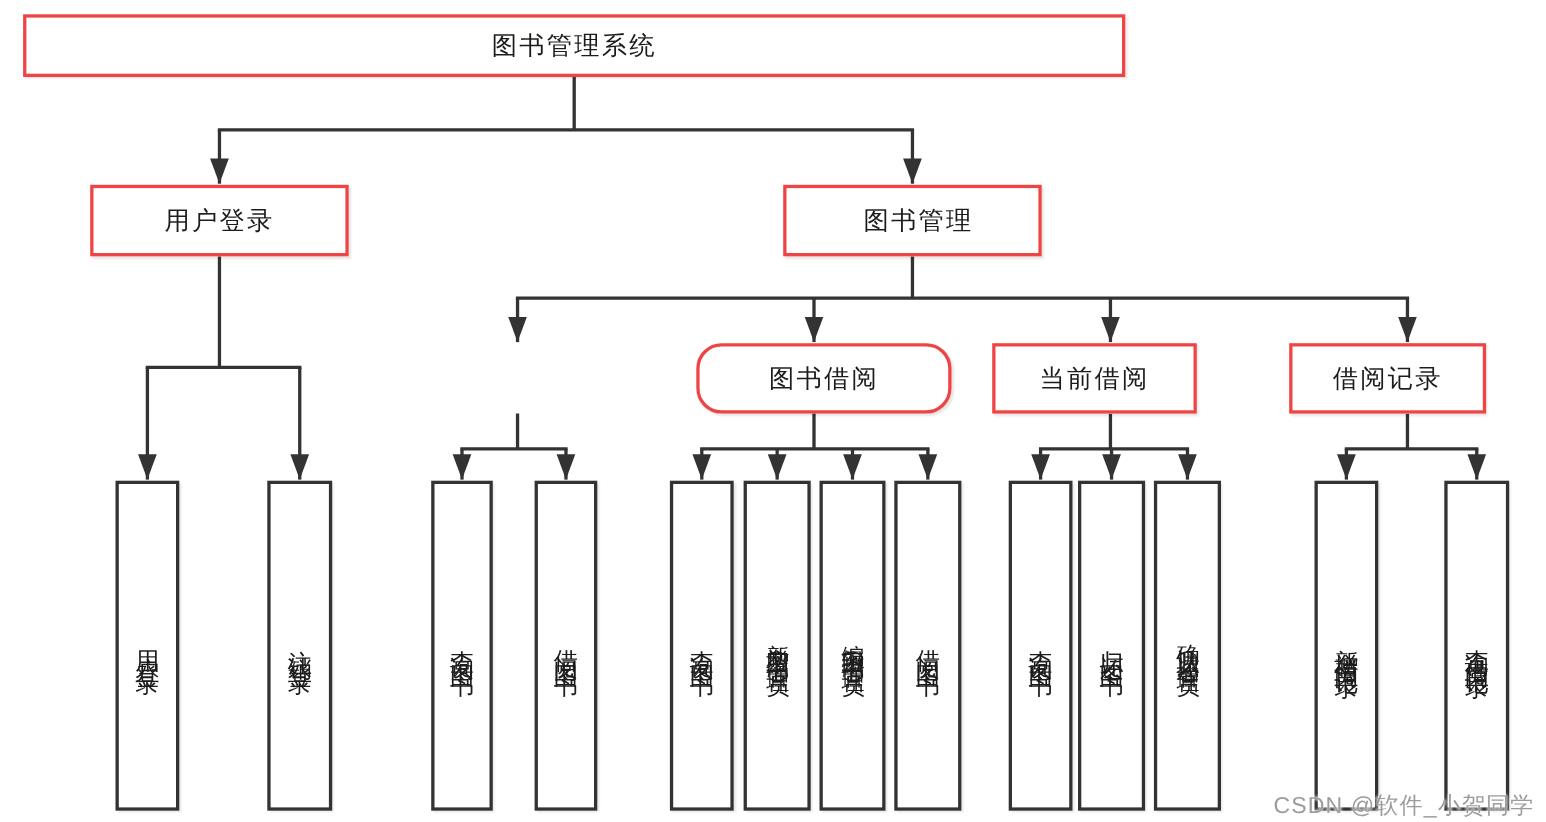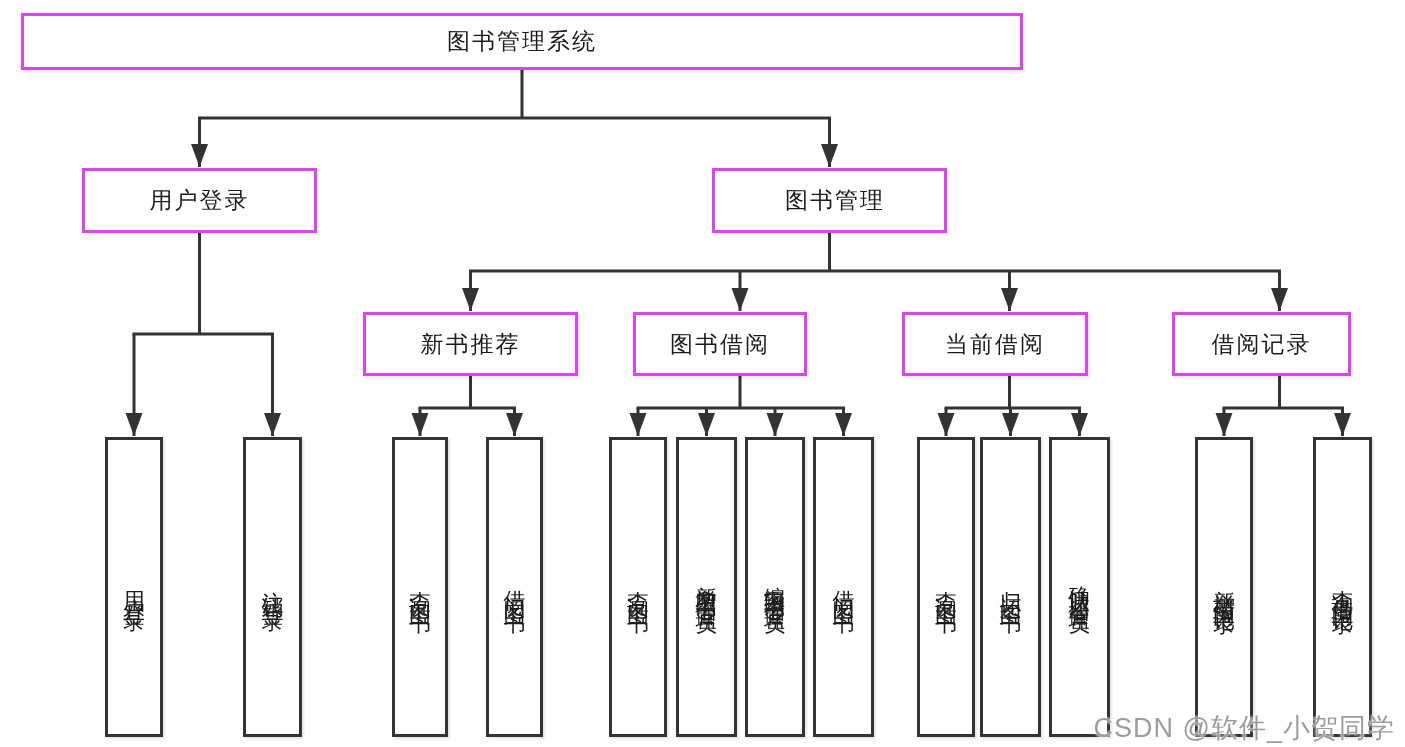--- a/index.html
+++ b/index.html
@@ -3,60 +3,60 @@
 <meta charset="utf-8">
 <style>
   html,body{margin:0;padding:0;background:#ffffff;}
   #stage{
     position:relative;width:1405px;height:747px;background:#ffffff;
     font-family:"Liberation Sans", sans-serif;overflow:hidden;
   }
   svg.wires{position:absolute;left:0;top:0;width:1405px;height:747px;}
   .node{
     position:absolute;box-sizing:border-box;background:#fff;
-    border:3px solid #d946ef;color:#1c1c1c;
+    border:3px solid #ef4444;color:#1c1c1c;
     display:flex;align-items:center;justify-content:center;
     font-size:23px;letter-spacing:2px;white-space:nowrap;
     box-shadow:2px 2px 2px rgba(0,0,0,0.10);
   }
   .vnode{
     position:absolute;box-sizing:border-box;background:#fff;
     border:3px solid #333333;color:#1c1c1c;
     display:flex;align-items:center;justify-content:center;
     writing-mode:vertical-rl;text-orientation:mixed;
     font-size:22px;letter-spacing:7px;line-height:1;
     box-shadow:2px 2px 2px rgba(0,0,0,0.10);
   }
   
   #n-root{left:21px;top:13px;width:1002px;height:57px;}
   
   #n-user{left:82px;top:168px;width:235px;height:65px;}
   #n-book{left:712px;top:168px;width:235px;height:65px;padding-left:11px;}
   
   #n-newrec{left:363px;top:312px;width:215px;height:64px;}
-  #n-borrow{left:633px;top:312px;width:174px;height:64px;}
+  #n-borrow{left:633px;top:312px;width:232px;height:64px;border-radius:23px;}
   #n-current{left:902px;top:312px;width:186px;height:64px;}
   #n-records{left:1172px;top:312px;width:179px;height:64px;}
   
   .leaf{top:437px;height:300px;}
   #l-a1{left:105px;width:58px;}
   #l-a2{left:243px;width:59px;}
   #l-b1{left:392px;width:56px;}
   #l-b2{left:486px;width:57px;}
   #l-c1{left:609px;width:58px;}
   #l-c2{left:676px;width:61px;letter-spacing:4px;font-size:21px;}
   #l-c3{left:745px;width:60px;letter-spacing:4px;font-size:21px;}
   #l-c4{left:813px;width:61px;}
   #l-d1{left:917px;width:58px;}
   #l-d2{left:980px;width:61px;}
   #l-d3{left:1049px;width:61px;letter-spacing:4px;font-size:21px;}
   #l-e1{left:1195px;width:58px;letter-spacing:5px;}
   #l-e2{left:1313px;width:59px;letter-spacing:5px;}
   #watermark{
-    position:absolute;right:10px;bottom:1px;font-size:27px;color:#9c9c9c;
+    position:absolute;right:10px;bottom:1px;font-size:21px;color:#9c9c9c;
     letter-spacing:1px;text-shadow:0 0 3px #ffffff, 0 0 3px #ffffff;z-index:5;
   }
 </style>
 </head>
 <body>
 
 <div id="stage">
 
   <svg class="wires" viewBox="0 0 1405 747" xmlns="http://www.w3.org/2000/svg">
     <defs>
@@ -99,21 +99,20 @@
       <line x1="1224" y1="408" x2="1224" y2="436" marker-end="url(#arw)"></line>
       <line x1="1342.5" y1="408" x2="1342.5" y2="436" marker-end="url(#arw)"></line>
     </g>
   </svg>
 
   <div class="node" id="n-root">图书管理系统</div>
 
   <div class="node" id="n-user">用户登录</div>
   <div class="node" id="n-book">图书管理</div>
 
-  <div class="node" id="n-newrec">新书推荐</div>
   <div class="node" id="n-borrow">图书借阅</div>
   <div class="node" id="n-current">当前借阅</div>
   <div class="node" id="n-records">借阅记录</div>
 
   <div class="vnode leaf" id="l-a1">用户登录</div>
   <div class="vnode leaf" id="l-a2">注销登录</div>
 
   <div class="vnode leaf" id="l-b1">查询图书</div>
   <div class="vnode leaf" id="l-b2">借阅图书</div>
 

